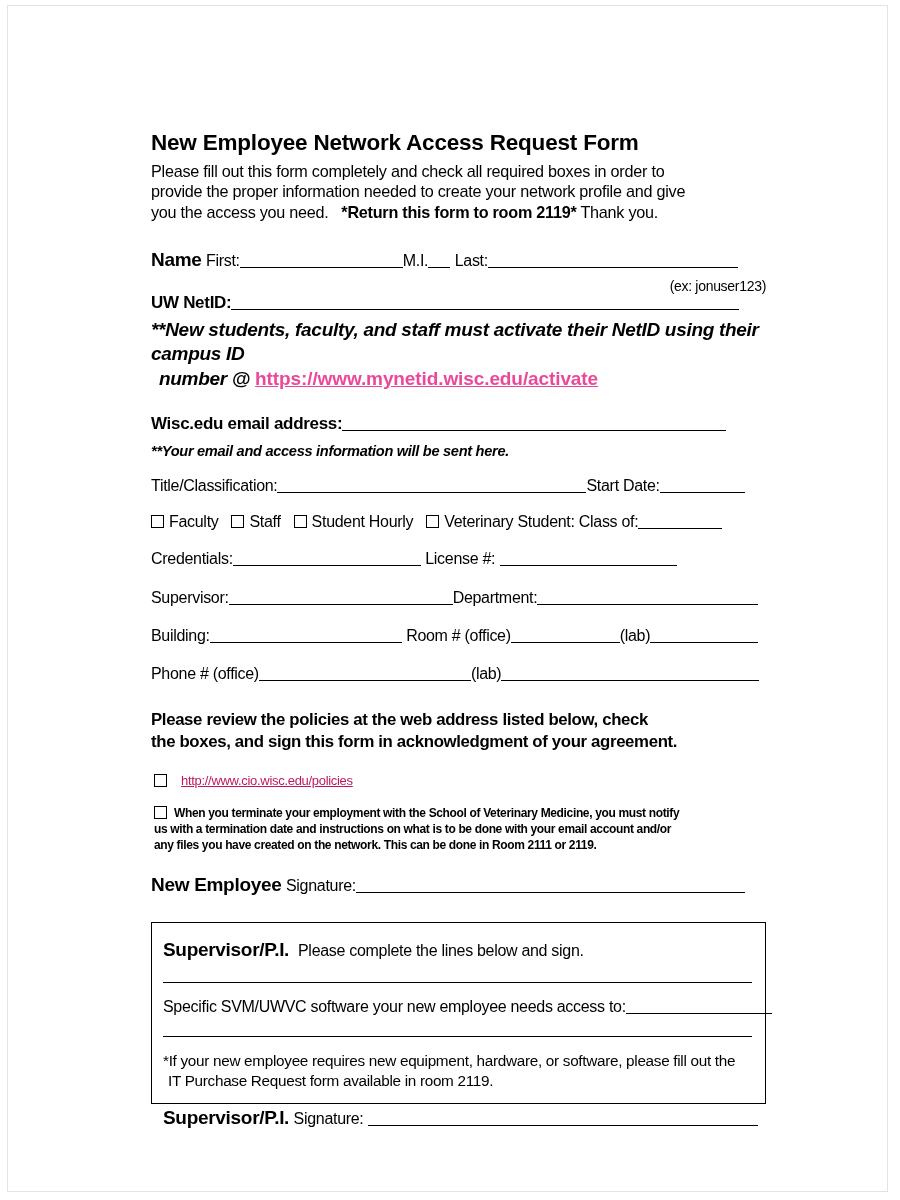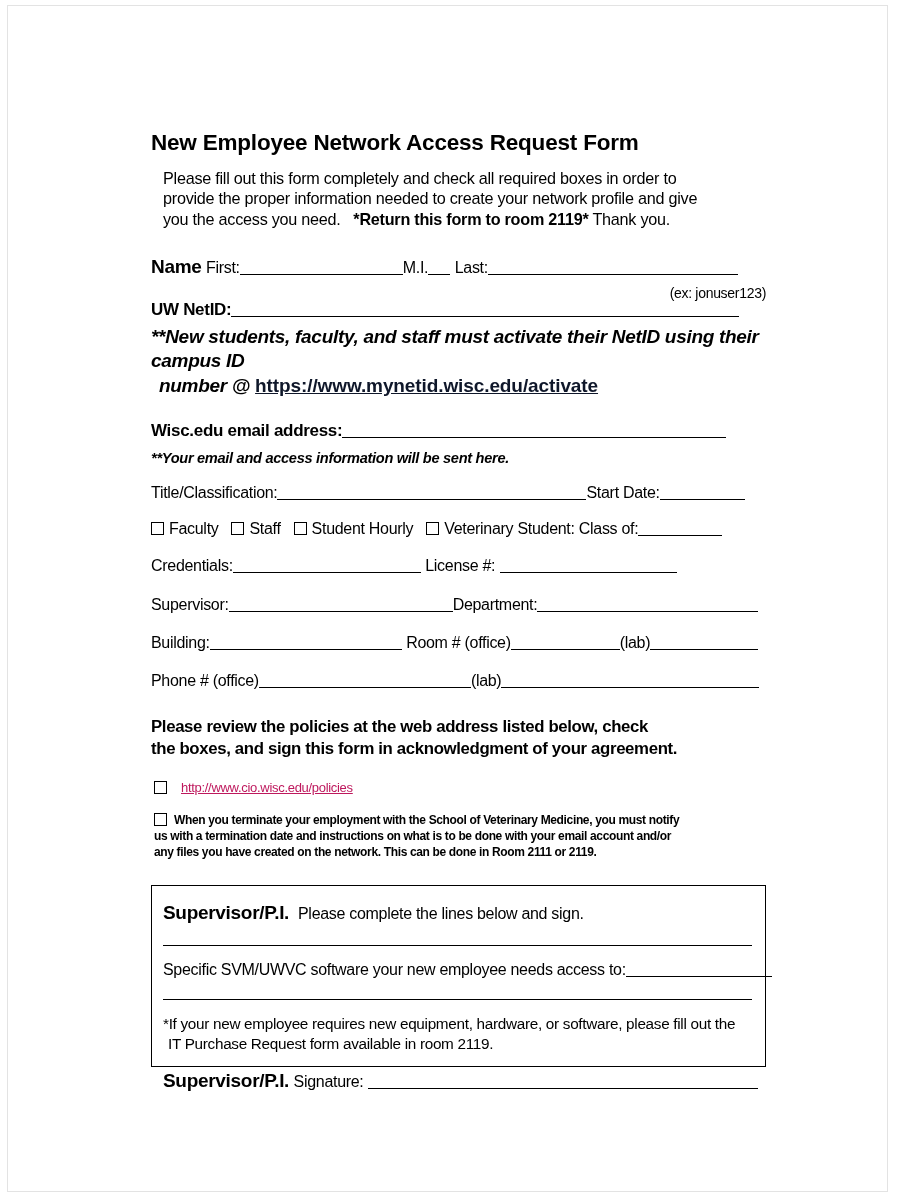--- a/index.html
+++ b/index.html
@@ -48,21 +48,21 @@
     font-size: 22.5px;
     font-weight: bold;
     letter-spacing: -0.2px;
     line-height: 1.1;
     margin: 0 0 5px 0;
     white-space: nowrap;
   }
   .intro {
     font-size: 16.2px;
     line-height: 1.27;
-    margin: 12px;
+    margin: 0;
     letter-spacing: -0.25px;
   }
   .intro b { font-weight: bold; }
 
   
   .row { margin: 0; line-height: 1.2; white-space: nowrap; }
   .lbl-big {
     font-size: 19px;
     font-weight: bold;
     letter-spacing: -0.3px;
@@ -90,21 +90,21 @@
   .note-it {
     font-size: 19px;
     font-style: italic;
     font-weight: bold;
     line-height: 1.3;
     margin: 4px 0 0 0;
     letter-spacing: -0.3px;
   }
   .note-it .ind { display: inline-block; width: 8px; }
   a.link {
-    color: #0f172a;
+    color: #ec4899;
     text-decoration: underline;
     font-weight: bold;
     font-style: normal;
     letter-spacing: -0.1px;
   }
   a.link2 {
     color: #be185d;
     text-decoration: underline;
     font-weight: normal;
     font-style: normal;
@@ -272,20 +272,24 @@
     <div class="policy-link-row">
       <span class="cb"></span><a class="link2" href="#">http://www.cio.wisc.edu/policies</a>
     </div>
 
     <div class="terminate">
       <span class="cb"></span><span>When you terminate your employment with the School of Veterinary Medicine, you must notify</span><br>
       <span>us with a termination date and instructions on what is to be done with your email account and/or</span><br>
       <span>any files you have created on the network.  This can be done in Room 2111 or 2119.</span>
     </div>
 
+    <div class="row r-sign">
+      <span class="lbl-big">New Employee</span>
+      <span class="lbl">Signature:</span><span class="ln" style="width:389px"></span>
+    </div>
 
     <div class="sup-box">
 
       <div class="row sb-head">
         <span class="lbl-big">Supervisor/P.I.</span>&nbsp;
         <span class="lbl">Please complete the lines below and sign.</span>
       </div>
 
       <div class="sb-blank"></div>
 

